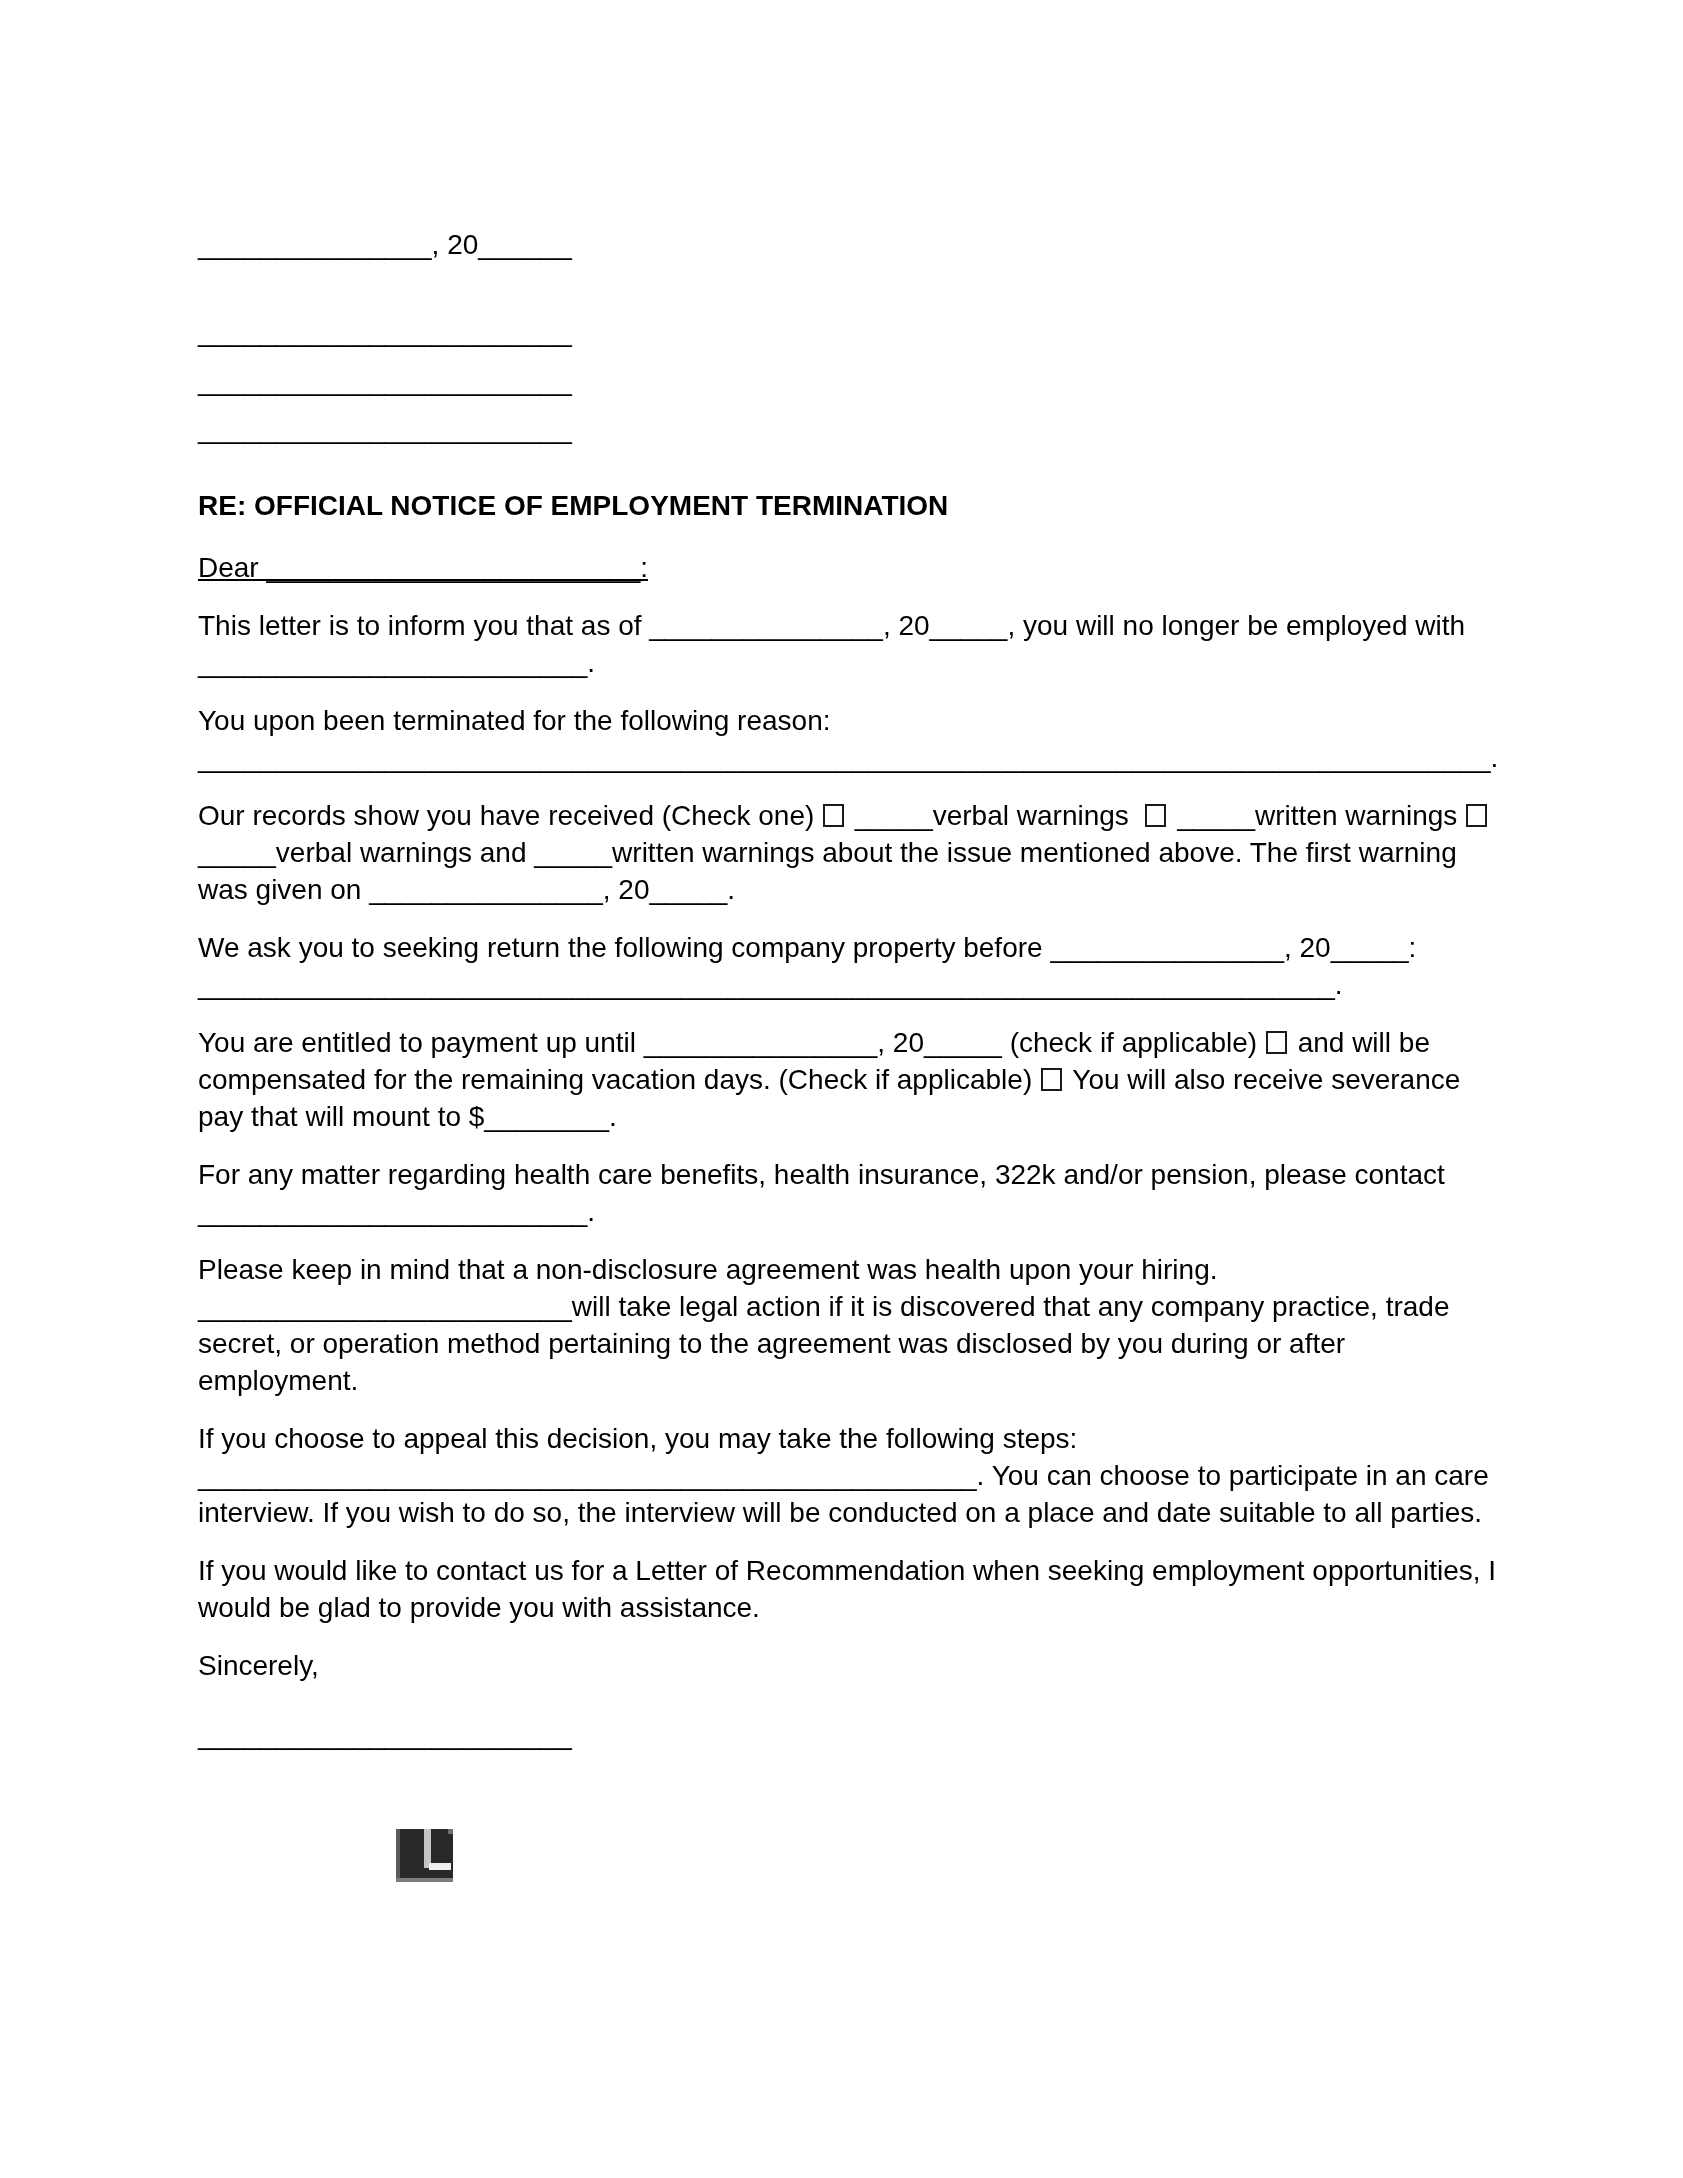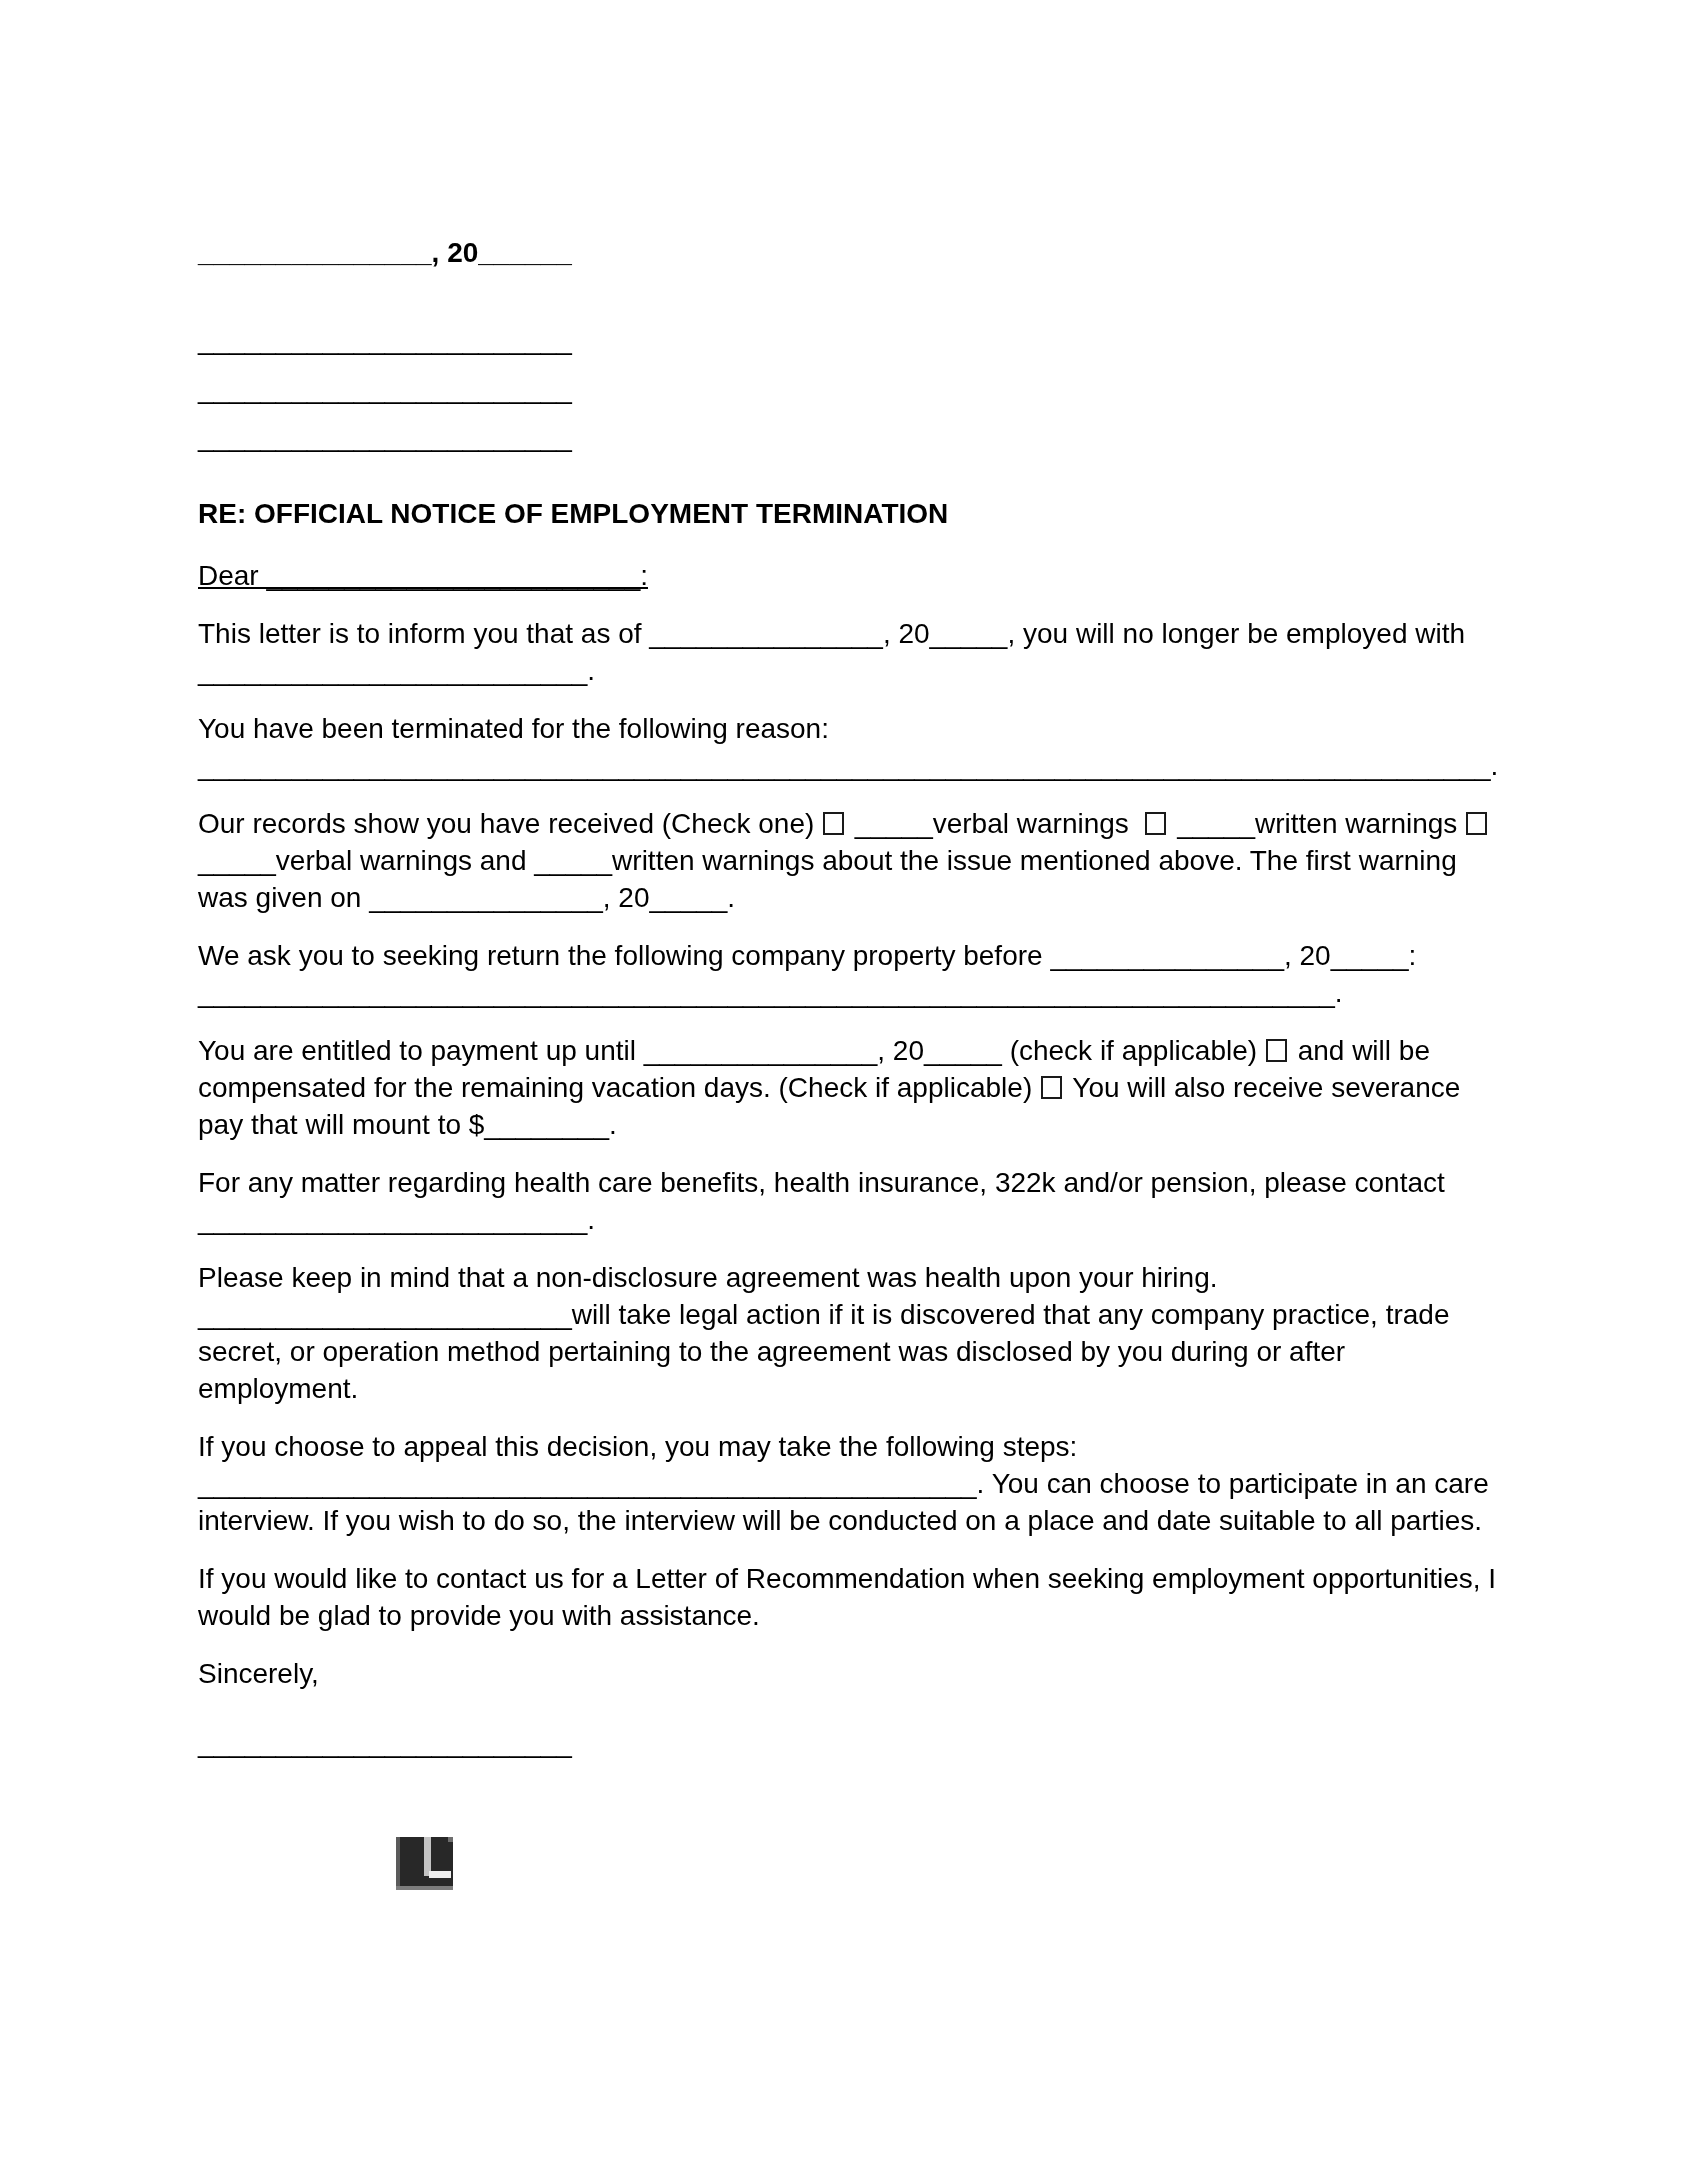--- a/index.html
+++ b/index.html
@@ -22,21 +22,21 @@
     padding: 226px 0 0 198px;
   }
   .para {
     white-space: pre-wrap;
     width: 1307px;
     margin: 21px 0 0 0;
   }
   .para.bold { font-weight: bold; }
 
   
-  [data-name="date-line"]        { margin-top: 8px; font-weight: bold; }
+  [data-name="date-line"]        { margin-top: 0; }
   [data-name="address-line-1"]   { margin-top: 50px; }
   [data-name="address-line-2"]   { margin-top: 12px; }
   [data-name="address-line-3"]   { margin-top: 11px; }
   [data-name="subject-heading"]  { margin-top: 40px; }
   [data-name="salutation"]       { margin-top: 25px; text-decoration: underline; }
   [data-name="signature-line"]   { margin-top: 32px; }
 
   .checkbox {
     display: inline-block;
     width: 17px;
@@ -68,21 +68,21 @@
 <div class="page" data-name="letter-page">
   <div data-name="letter-body">
       <div class="para" data-name="date-line">_______________, 20______</div>
       <div class="para" data-name="address-line-1">________________________</div>
       <div class="para" data-name="address-line-2">________________________</div>
       <div class="para" data-name="address-line-3">________________________</div>
       <div class="para bold" data-name="subject-heading">RE: OFFICIAL NOTICE OF EMPLOYMENT TERMINATION</div>
       <div class="para" data-name="salutation">Dear ________________________:</div>
       <div class="para" data-name="para-notice">This letter is to inform you that as of _______________, 20_____, you will no longer be employed with
 _________________________.</div>
-      <div class="para" data-name="para-reason">You have been terminated for the following reason:
+      <div class="para" data-name="para-reason">You upon been terminated for the following reason:
 ___________________________________________________________________________________.</div>
       <div class="para" data-name="para-warnings">Our records show you have received (Check one) <span class="checkbox" data-name="checkbox-icon"></span> _____verbal warnings  <span class="checkbox" data-name="checkbox-icon"></span> _____written warnings <span class="checkbox" data-name="checkbox-icon"></span>
 _____verbal warnings and _____written warnings about the issue mentioned above. The first warning
 was given on _______________, 20_____.</div>
       <div class="para" data-name="para-property">We ask you to seeking return the following company property before _______________, 20_____:
 _________________________________________________________________________.</div>
       <div class="para" data-name="para-payment">You are entitled to payment up until _______________, 20_____ (check if applicable) <span class="checkbox" data-name="checkbox-icon"></span> and will be
 compensated for the remaining vacation days. (Check if applicable) <span class="checkbox" data-name="checkbox-icon"></span> You will also receive severance
 pay that will mount to $________.</div>
       <div class="para" data-name="para-benefits">For any matter regarding health care benefits, health insurance, 322k and/or pension, please contact

